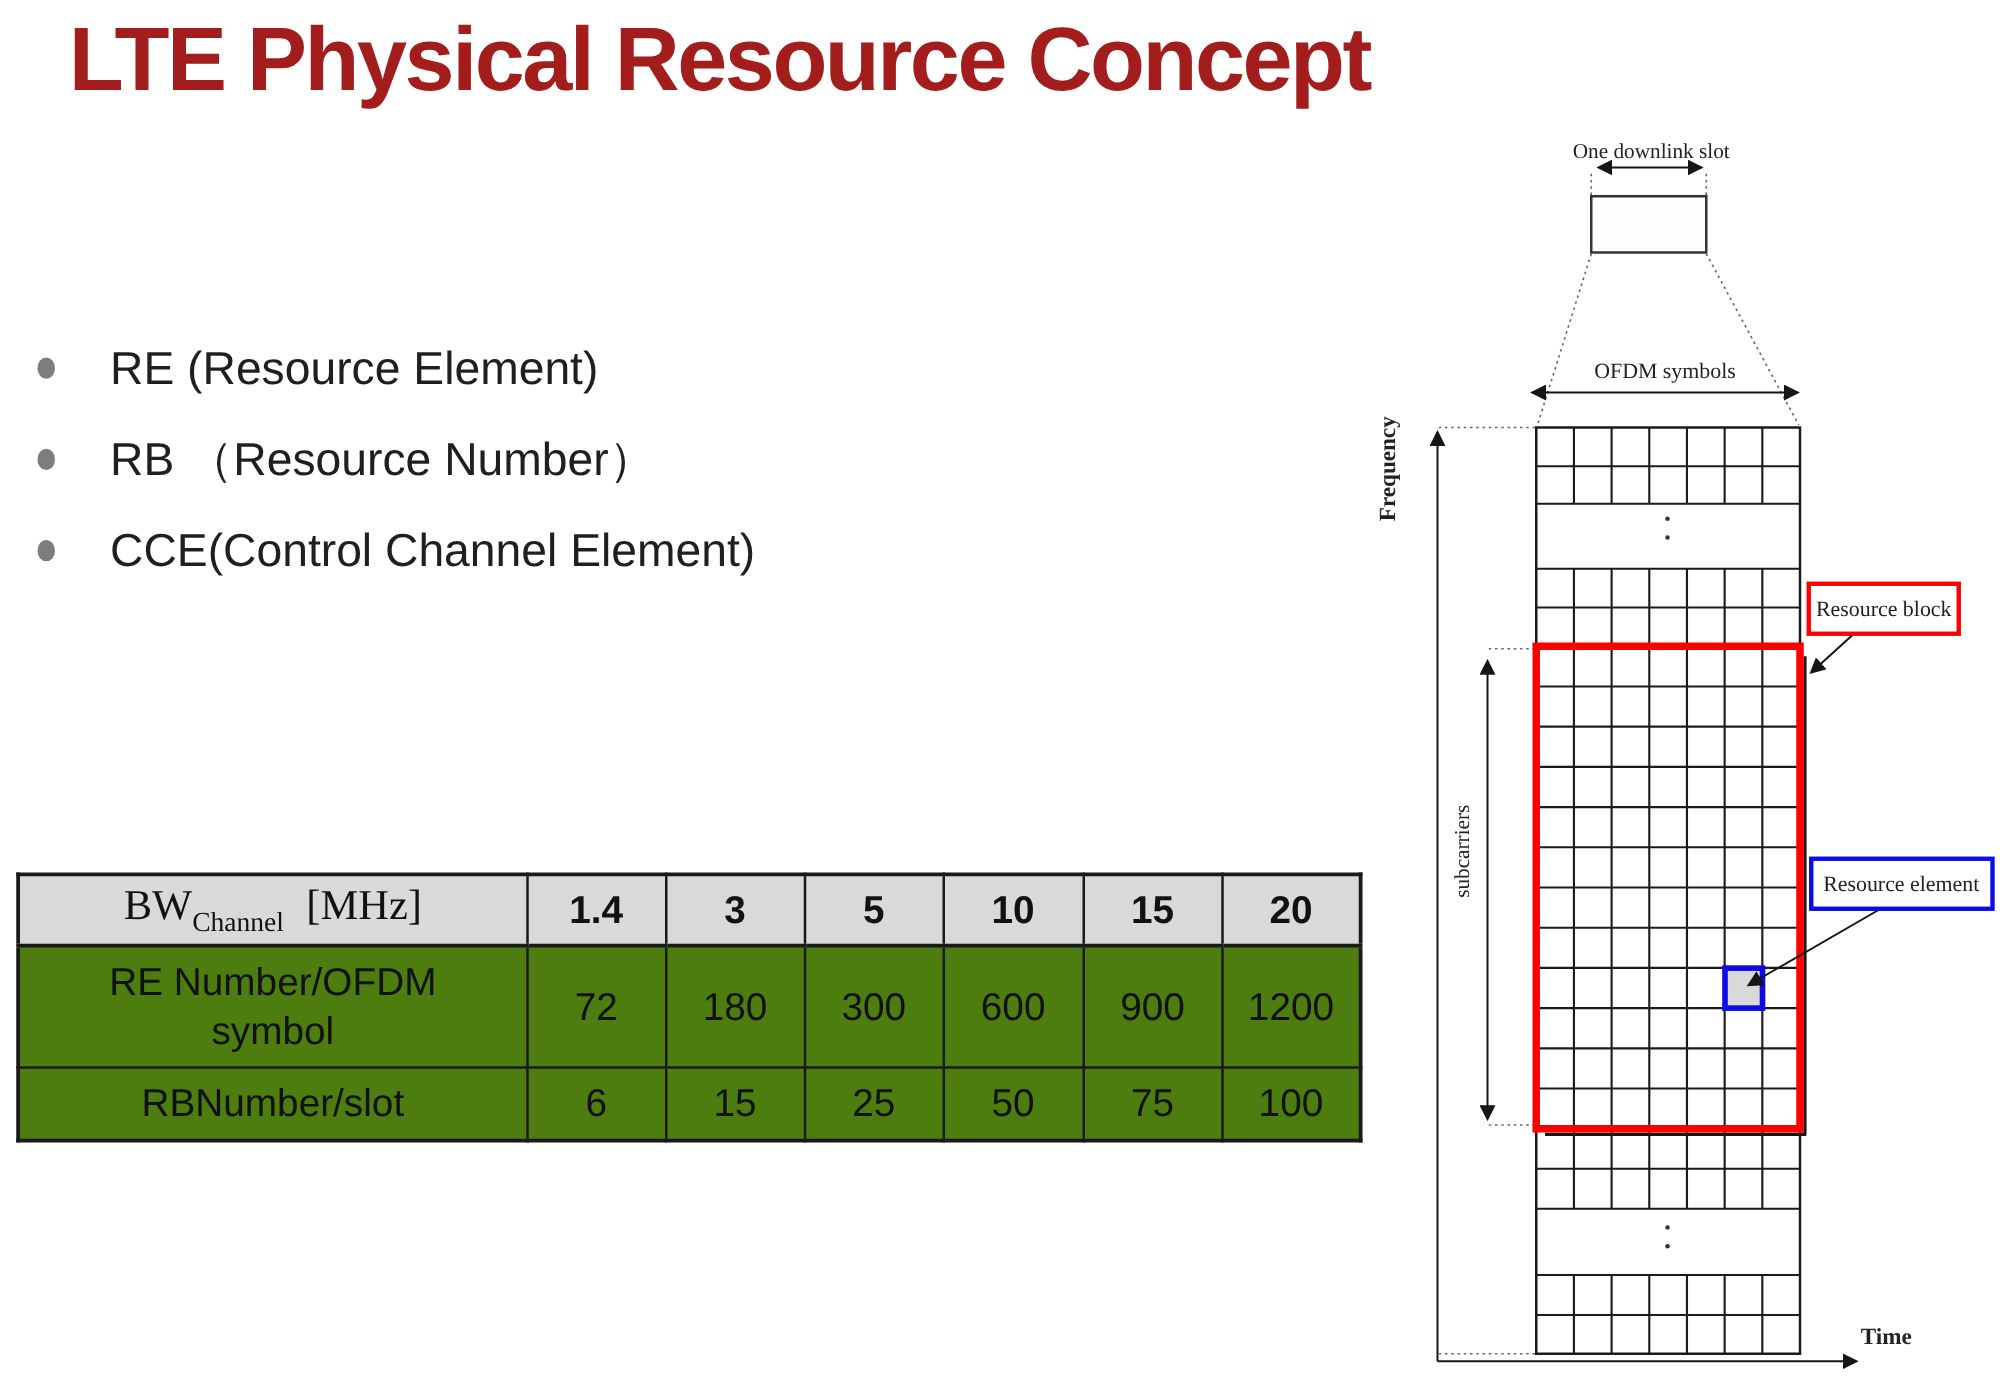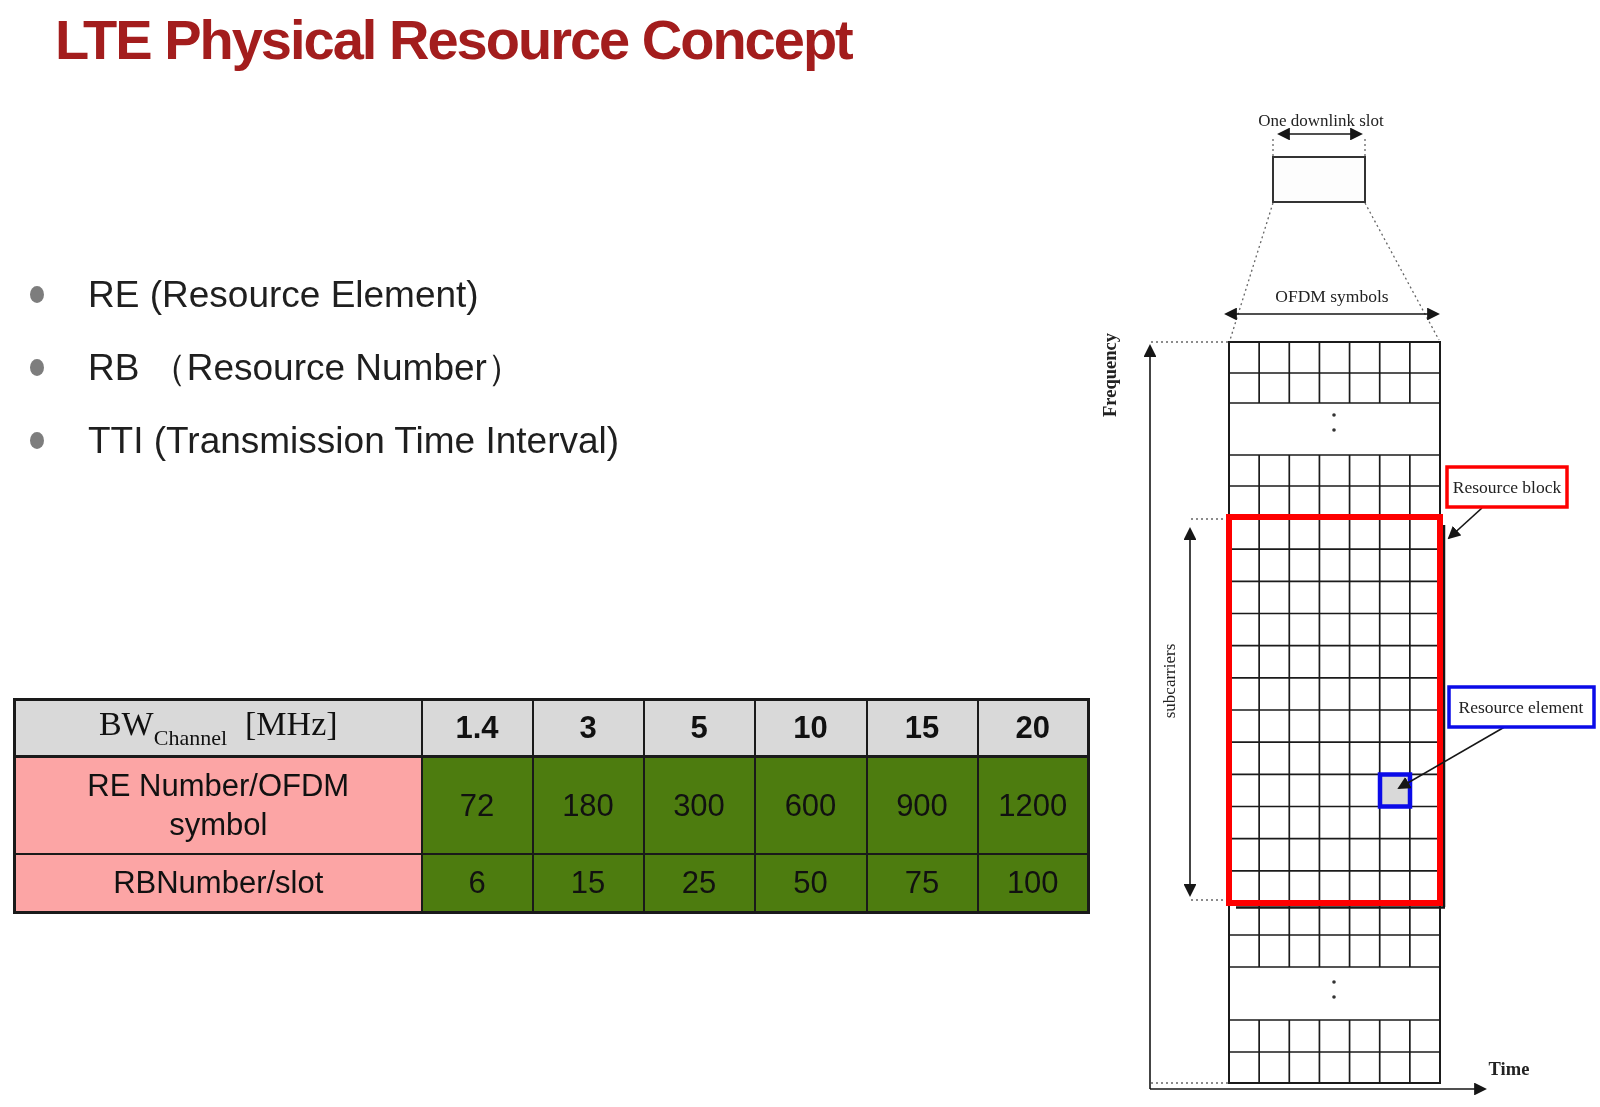--- a/index.html
+++ b/index.html
@@ -3,40 +3,40 @@
 <meta charset="utf-8">
 <style>
   html,body{margin:0;padding:0;}
   body{
     width:1600px;height:1107px;position:relative;overflow:hidden;
     background:#ffffff;font-family:"Liberation Sans",sans-serif;
   }
   
   .slide-title{
     position:absolute;left:55px;top:10px;margin:0;
-    font-size:56px;font-weight:bold;letter-spacing:-2px;line-height:1.08;
+    font-size:72px;font-weight:bold;letter-spacing:-2px;line-height:1.08;
     color:#A31D1D;white-space:nowrap;
   }
   
   .bullets{position:absolute;left:30px;top:258px;}
   .bullet-item{height:73px;display:flex;align-items:center;}
   .bullet-dot{
     width:14px;height:17px;border-radius:50%;background:#7d7d7d;
     margin-right:44px;flex:0 0 auto;
   }
   .bullet-text{font-size:37px;color:#1f1f1f;white-space:nowrap;text-align:right;}
   
   .bw-table-wrap{position:absolute;left:13px;top:698px;}
   table.bw{border-collapse:collapse;table-layout:fixed;border:3px solid #1a1a1a;}
   table.bw td{
     border:2px solid #1a1a1a;text-align:center;vertical-align:middle;
     font-size:31px;color:#111;padding:0;background:#4d7c0f;
   }
   table.bw tr.hdr td{background:#D9D9D9;font-weight:bold;border-bottom-width:3px;height:54px;}
-  table.bw td.rowlabel{background:#fca5a5;font-weight:normal;white-space:pre-line;line-height:1.25;margin-left:24px;}
+  table.bw td.rowlabel{background:#4d7c0f;font-weight:normal;white-space:pre-line;line-height:1.25;margin-left:24px;}
   table.bw tr.r2 td{height:95px;}
   table.bw tr.r3 td{height:56px;}
   td.bwhead{font-family:"Liberation Serif",serif;font-weight:normal !important;}
   .bw-base{font-size:34px;text-align:center;}
   .bw-sub{font-size:22px;vertical-align:-10px;}
   .bw-unit{font-size:34px;margin-left:18px;}
   
   .diagram{position:absolute;left:1095px;top:95px;width:505px;height:1012px;}
   .dg-serif{font-family:"Liberation Serif",serif;fill:#222;}
 </style>
@@ -49,21 +49,21 @@
   <div class="bullet-item">
     <span class="bullet-dot"></span>
     <span class="bullet-text">RE (Resource Element)</span>
   </div>
   <div class="bullet-item">
     <span class="bullet-dot"></span>
     <span class="bullet-text">RB （Resource Number）</span>
   </div>
   <div class="bullet-item">
     <span class="bullet-dot"></span>
-    <span class="bullet-text">TTI (Transmission Time Interval)</span>
+    <span class="bullet-text">CCE(Control Channel Element)</span>
   </div>
 </div>
 
 <div class="bw-table-wrap">
   <table class="bw">
     <colgroup>
       <col style="width:407px">
         <col style="width:111px">
         <col style="width:111px">
       <col style="width:111px">

